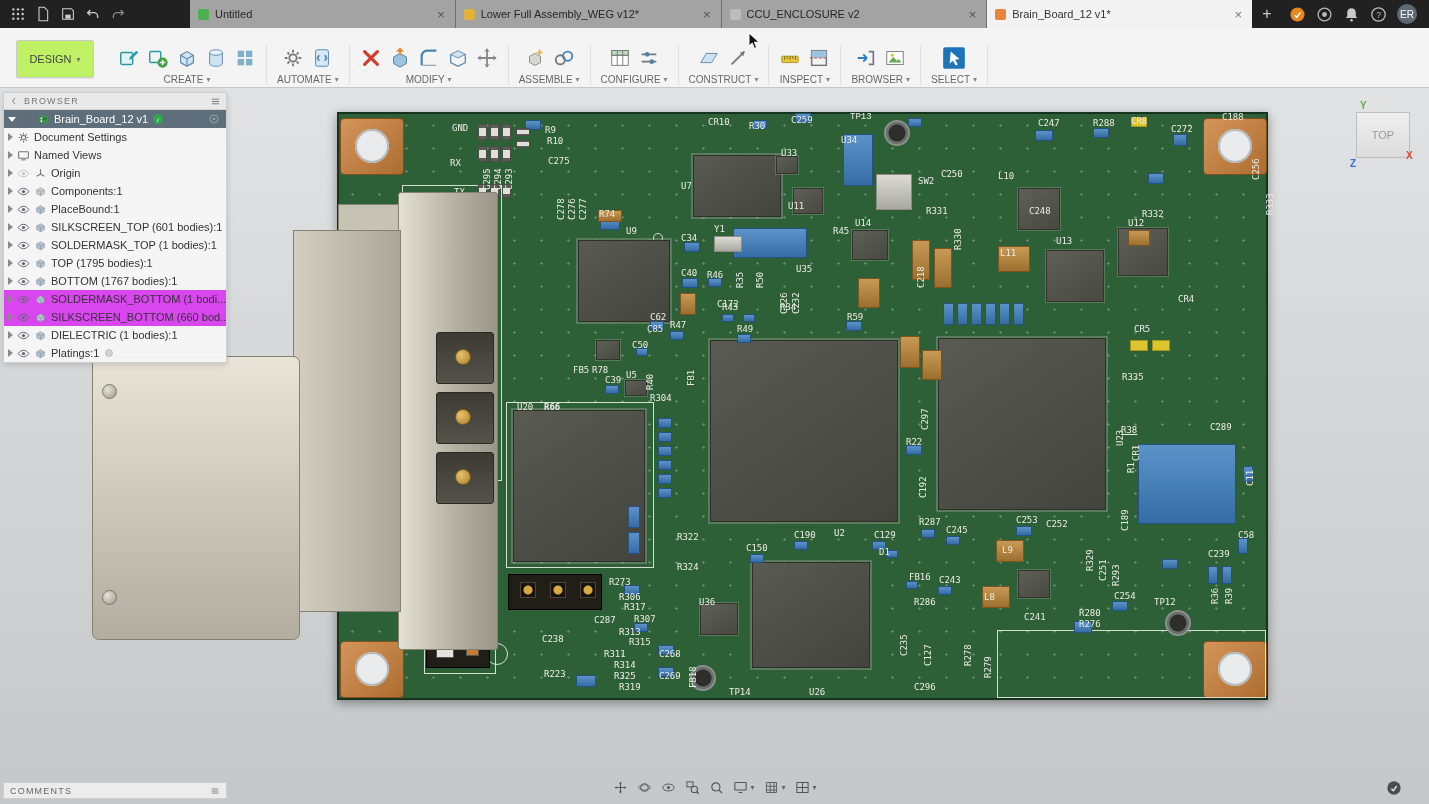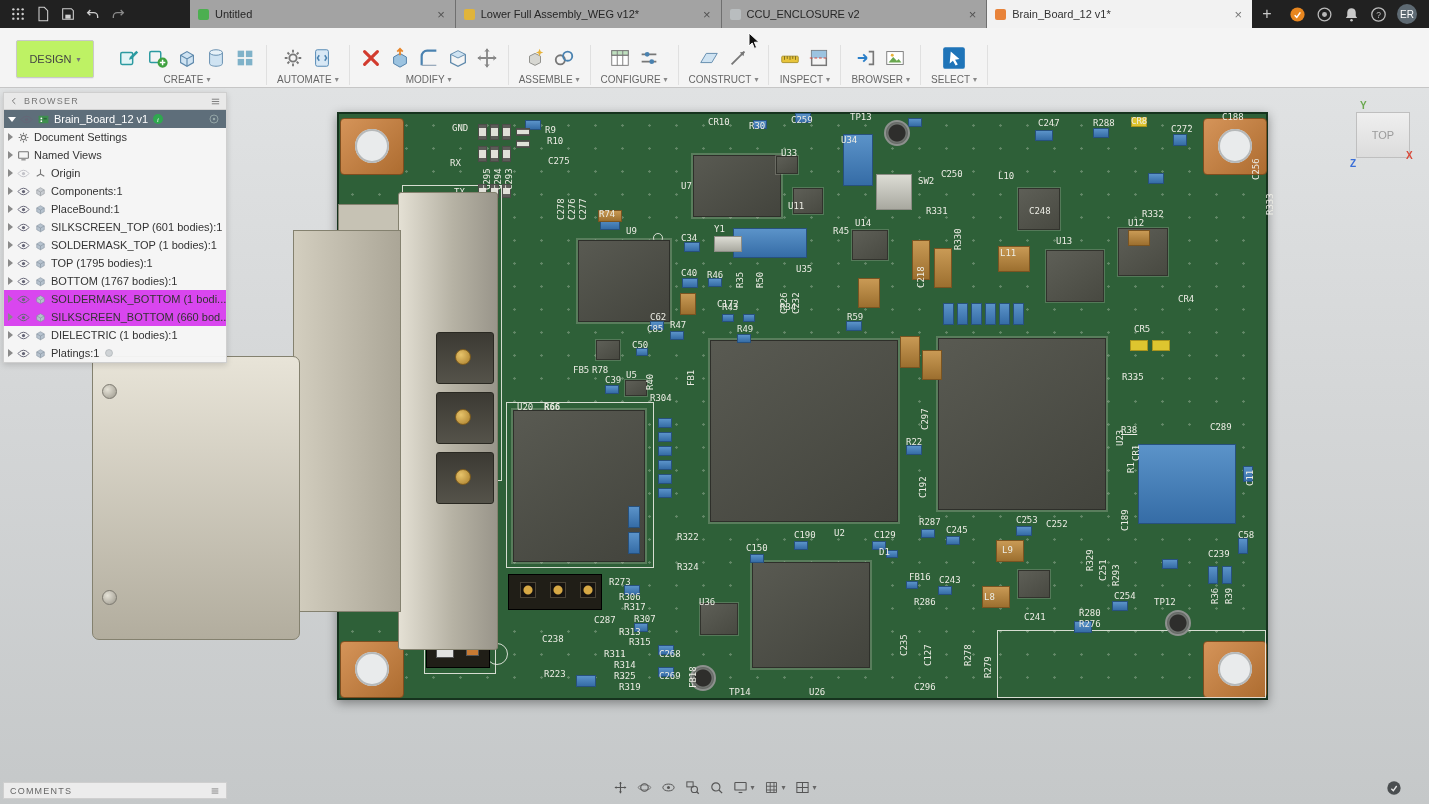--- a/index.html
+++ b/index.html
@@ -512,21 +512,21 @@
       <div class="abs" style="left: 466px; top: 555px; width: 13px; height: 13px; background: rgb(200, 122, 51); border: 1px solid rgb(85, 85, 85); z-index: 4;"></div>
       <div class="abs tp" style="left: 884px; top: 32px; width: 26px; height: 26px; border-radius: 50%; z-index: 4;"></div>
       <div class="abs tp" style="left: 690px; top: 577px; width: 26px; height: 26px; border-radius: 50%; z-index: 4;"></div>
       <div class="abs tp" style="left: 1165px; top: 522px; width: 26px; height: 26px; border-radius: 50%; z-index: 4;"></div>
       <span class="lbl" style="left: 452px; top: 36px;">GND</span>
       <span class="lbl" style="left: 545px; top: 38px;">R9</span>
       <span class="lbl" style="left: 547px; top: 49px;">R10</span>
       <span class="lbl" style="left: 708px; top: 30px;">CR10</span>
       <span class="lbl" style="left: 749px; top: 34px;">R30</span>
       <span class="lbl" style="left: 791px; top: 28px;">C259</span>
-      <span class="lbl" style="left: 850px; top: 25px;">TP13</span>
+      <span class="lbl" style="left: 850px; top: 25px; font-family: Liberation Mono, monospace;">TP13</span>
       <span class="lbl" style="left: 1038px; top: 31px;">C247</span>
       <span class="lbl" style="left: 1093px; top: 31px;">R288</span>
       <span class="lbl" style="left: 1131px; top: 29px;">CR8</span>
       <span class="lbl" style="left: 1171px; top: 37px;">C272</span>
       <span class="lbl" style="left: 1222px; top: 25px;">C188</span>
       <span class="lbl" style="left: 450px; top: 71px;">RX</span>
       <span class="lbl" style="left: 548px; top: 69px;">C275</span>
       <span class="lbl" style="left: 781px; top: 61px;">U33</span>
       <span class="lbl" style="left: 841px; top: 48px;">U34</span>
       <span class="lbl" style="left: 918px; top: 89px;">SW2</span>

